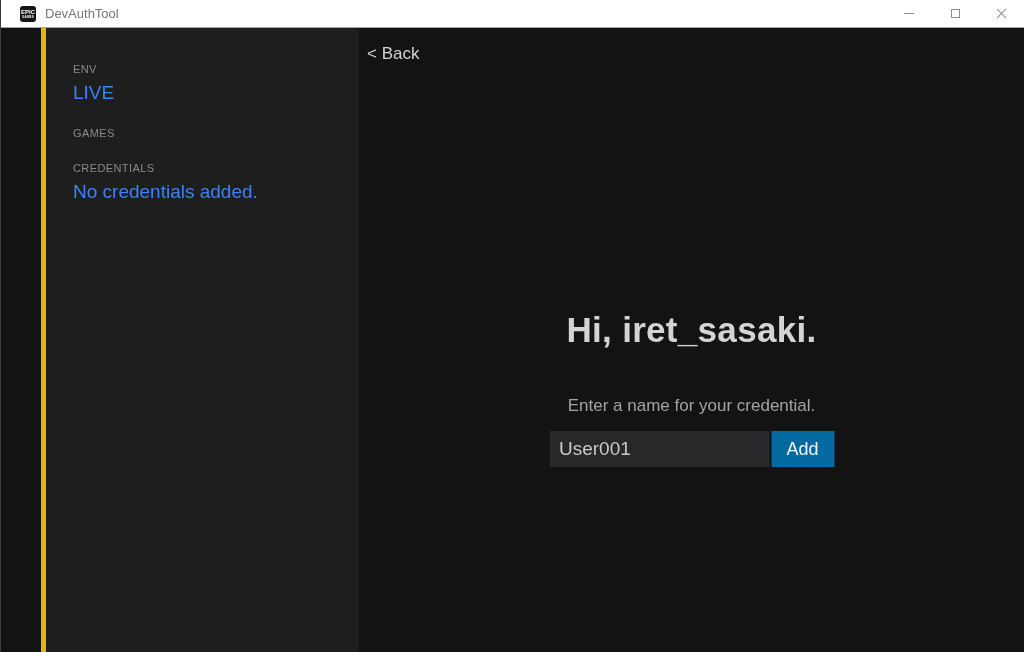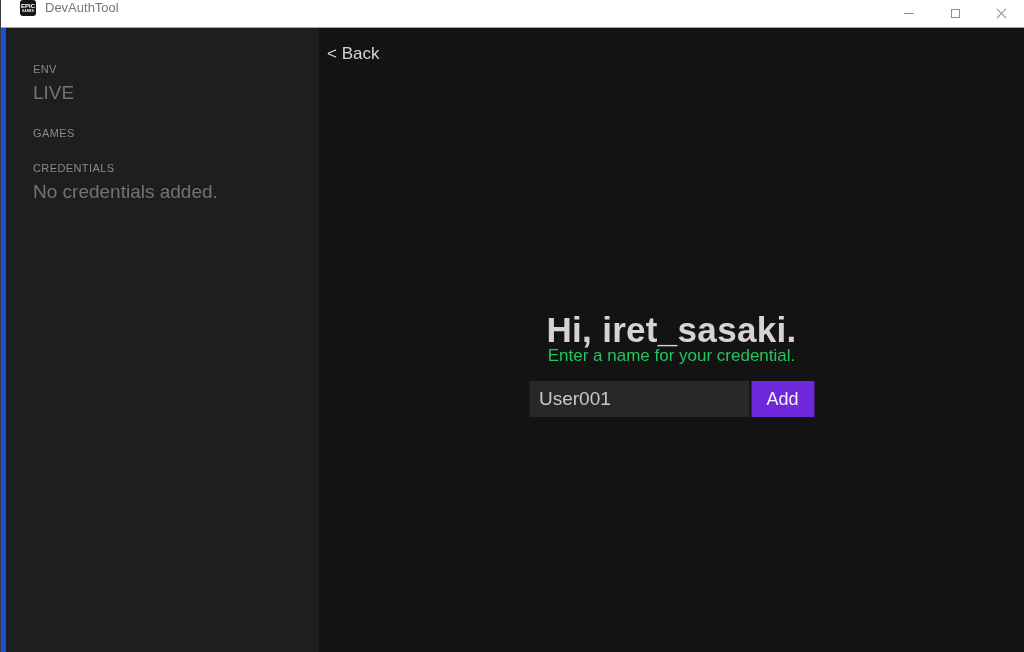--- a/index.html
+++ b/index.html
@@ -13,21 +13,21 @@
     border-left:1px solid #3c3c3c;
     overflow:hidden;
     position:relative;
   }
 
   
   .titlebar {
     height:28px; flex:0 0 28px;
     background:#ffffff;
     border-bottom:1px solid #a8a8a8;
-    display:flex; 
+    display:flex; align-items:center;
   }
   .app-logo {
     width:16px; height:16px;
     margin-left:19px;
     background:#151515;
     border-radius:3px;
     display:flex; flex-direction:column;
     align-items:center; justify-content:center;
     color:#ffffff;
     flex:0 0 auto;
@@ -54,33 +54,34 @@
   }
   .glyph-close::before { transform:rotate(45deg); }
   .glyph-close::after  { transform:rotate(-45deg); }
 
   
   .content { flex:1; display:flex; min-height:0; }
 
   .sidebar {
     width:318px; flex:0 0 318px;
     background:#1e1e1e;
-    border-left:5px solid #1d4ed8;
+    border-left:5px solid #eab308;
     padding:34px 20px 0 27px;
+    margin-left:40px;
   }
   .side-group { margin-bottom:21px; }
   .side-label {
     font-size:11px; line-height:14px;
     letter-spacing:0.4px;
     color:#8a8a8a;
     margin-bottom:5px;
   }
   .side-value {
     font-size:19px; line-height:24px;
-    color:#737373;
+    color:#3b82f6;
   }
 
   .main {
     flex:1;
     background:#131313;
     position:relative;
   }
   .back-link {
     position:absolute;
     left:8px; top:16px;
@@ -96,22 +97,23 @@
     text-align:center;
     white-space:nowrap;
   }
   .greeting {
     font-size:35px; line-height:30px;
     font-weight:bold;
     color:#d4d4d4;
     letter-spacing:0.3px;
   }
   .prompt {
+    margin-top:50px;
     font-size:17px; line-height:21px;
-    color:#22c55e;
+    color:#a3a3a3;
   }
   .cred-row {
     margin-top:15px;
     width:285px;
     margin-left:auto; margin-right:auto;
     display:flex;
     height:36px;
     justify-content:center;
   }
   .cred-input {
@@ -124,21 +126,21 @@
     color:#c9c9c9;
     font-family:"Liberation Sans", sans-serif;
     font-size:19px;
     padding:0 10px;
   }
   .add-btn {
     width:63px; flex:0 0 63px;
     height:36px;
     margin-left:2px;
     border:none;
-    background:#6d28d9;
+    background:#0369a1;
     color:#f5f5f5;
     font-family:"Liberation Sans", sans-serif;
     font-size:18px;
     cursor:pointer;
   }
 </style>
 </head>
 <body>
 
 <div class="app">

